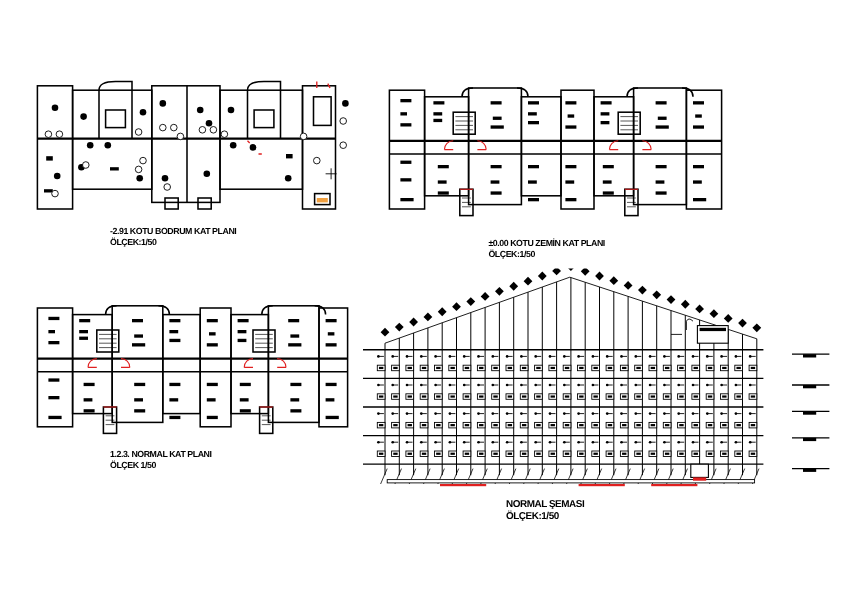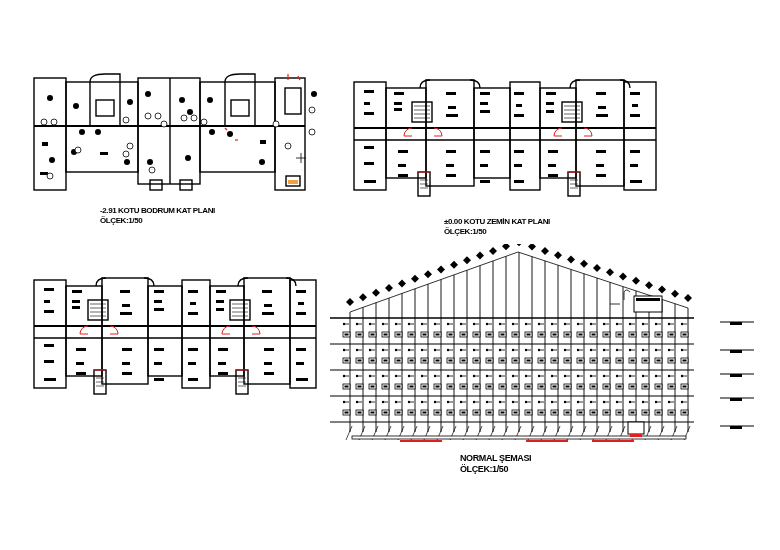--- a/index.html
+++ b/index.html
@@ -301,20 +301,24 @@
         <path d="M80 52 A8 8 0 0 1 88 60"></path>
           <line x1="80" y1="60" x2="88" y2="60"></line>
         <path d="M200 52 A8 8 0 0 0 192 60"></path>
           <line x1="192" y1="60" x2="200" y2="60"></line>
         <path d="M222 52 A8 8 0 0 1 230 60"></path>
           <line x1="222" y1="60" x2="230" y2="60"></line>
         <line x1="64" y1="96" x2="76" y2="96"></line>
           <line x1="206" y1="96" x2="218" y2="96"></line>
       </g>
     </svg>
+  </div>
+  <div class="caption" style="left:100px;top:408px;width:140px;">
+    <span class="t">1.2.3. NORMAL KAT PLANI</span>
+    <span class="t">ÖLÇEK 1/50</span>
   </div>
 
   <div class="drawing" style="left:330px;top:244px;width:440px;height:206px;">
     <svg id="kolon-svg" width="440" height="206" viewBox="0 0 440 206">
         <polyline points="20,68 188,8 358,64" fill="none" stroke="#000" stroke-width="0.8"></polyline>
         <line x1="0" y1="74" x2="364" y2="74" stroke="#000" stroke-width="1.4"></line>
         <line x1="0" y1="100" x2="364" y2="100" stroke="#000" stroke-width="1.2"></line>
         <line x1="0" y1="126" x2="364" y2="126" stroke="#000" stroke-width="1.2"></line>
         <line x1="0" y1="152" x2="364" y2="152" stroke="#000" stroke-width="1.2"></line>
         <line x1="0" y1="178" x2="364" y2="178" stroke="#000" stroke-width="1.2"></line>

